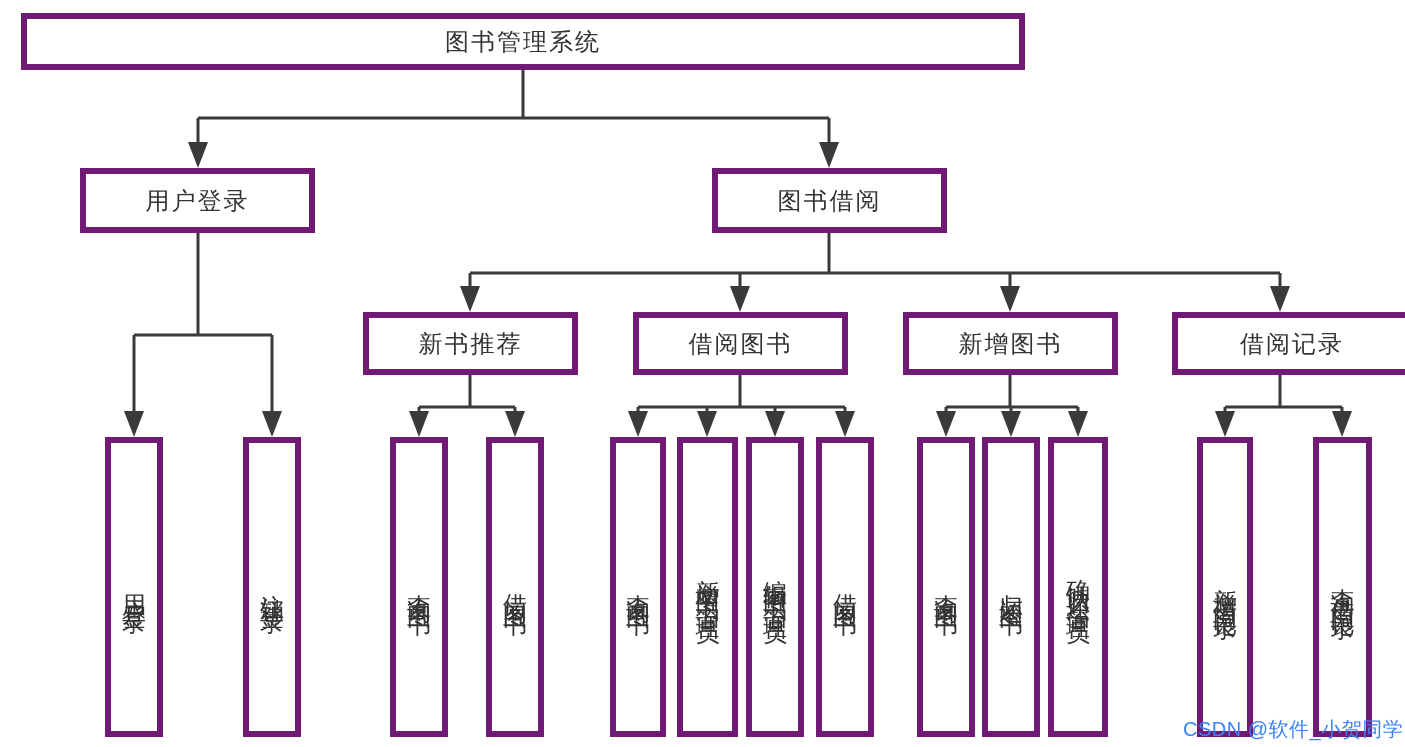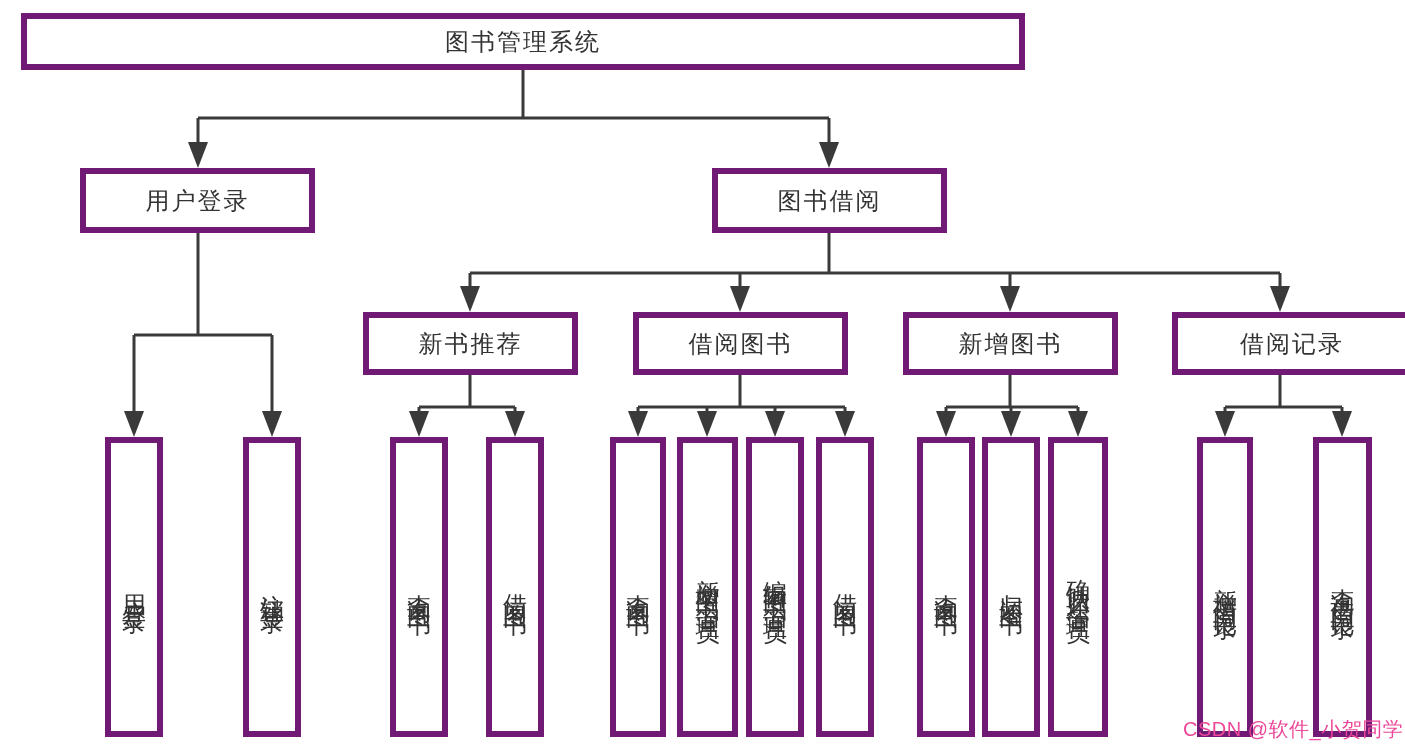--- a/index.html
+++ b/index.html
@@ -39,21 +39,21 @@
     letter-spacing: 6px;
     line-height: 1;
     white-space: normal;
   }
   #watermark {
     position: absolute;
     left: 1183px;
     top: 716px;
     font-size: 20px;
     letter-spacing: 0.5px;
-    color: #ec4899;
+    color: #3b82f6;
     white-space: nowrap;
     z-index: 5;
   }
 </style>
 </head>
 <body>
 
 <div id="canvas">
 
   <svg id="connectors" viewBox="0 0 1405 747" xmlns="http://www.w3.org/2000/svg">

